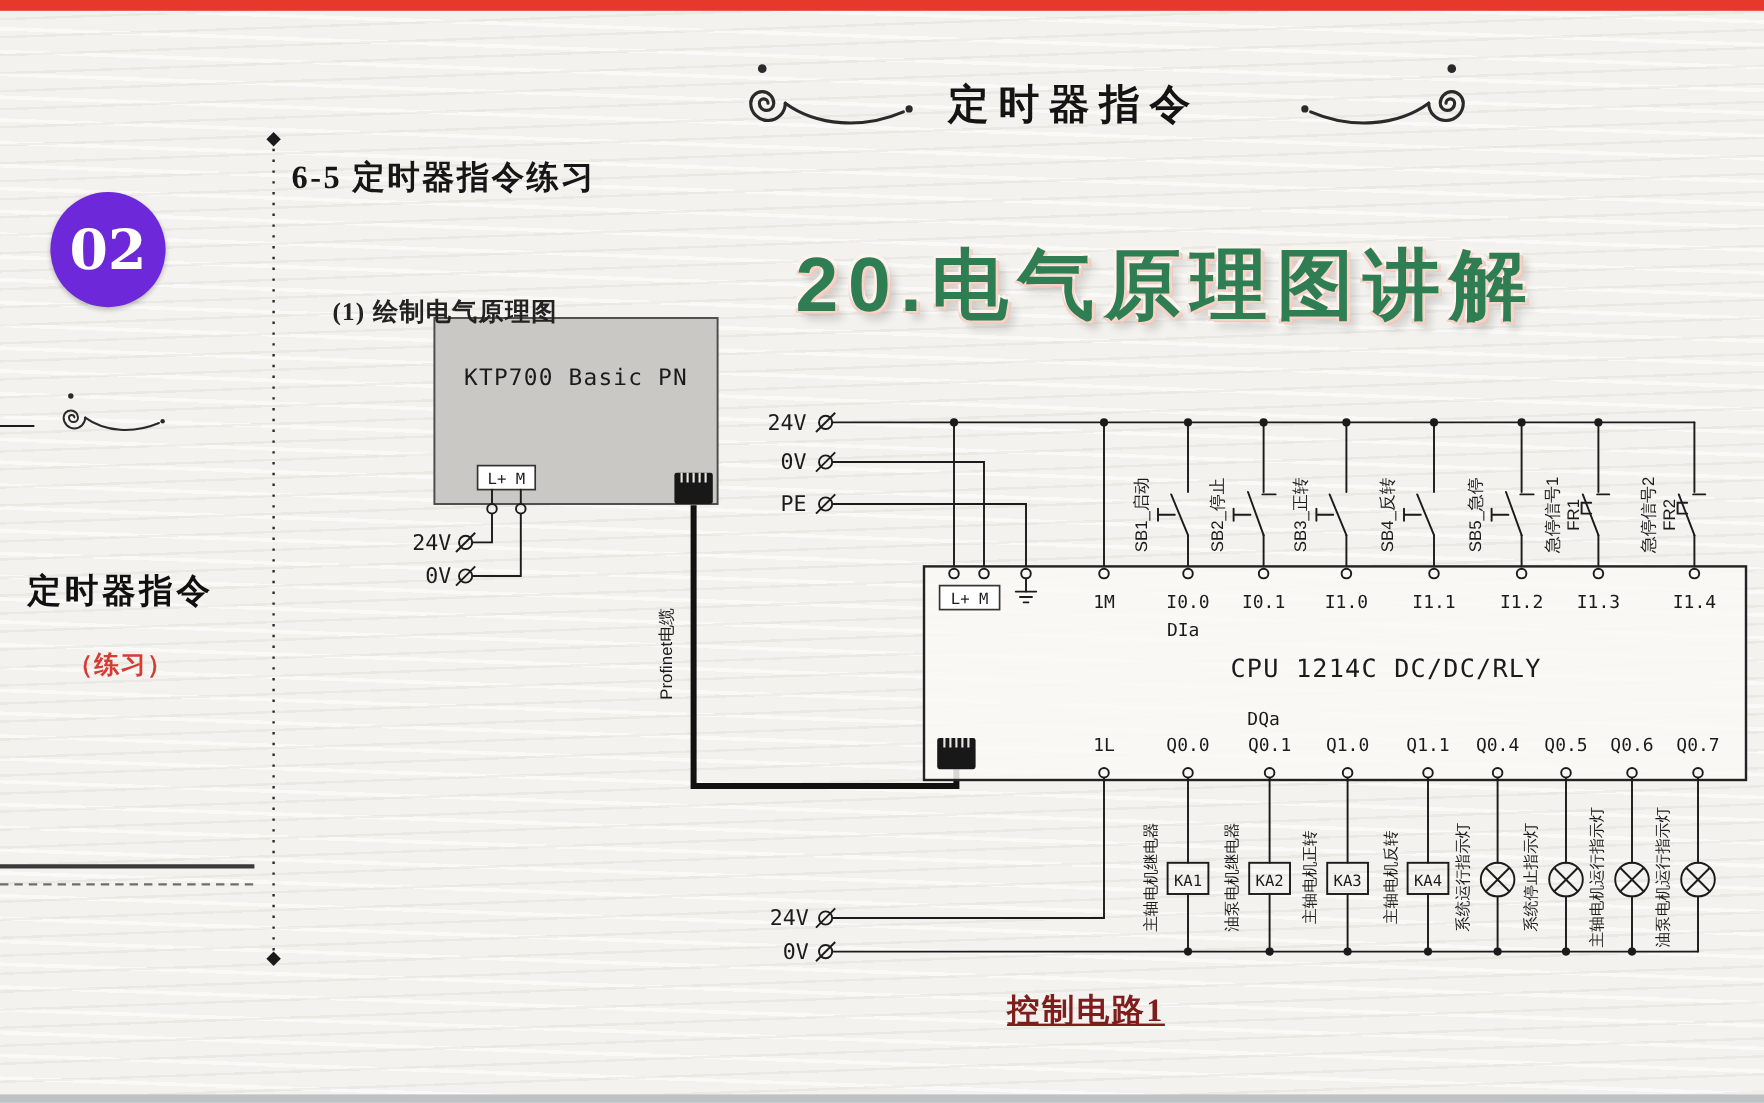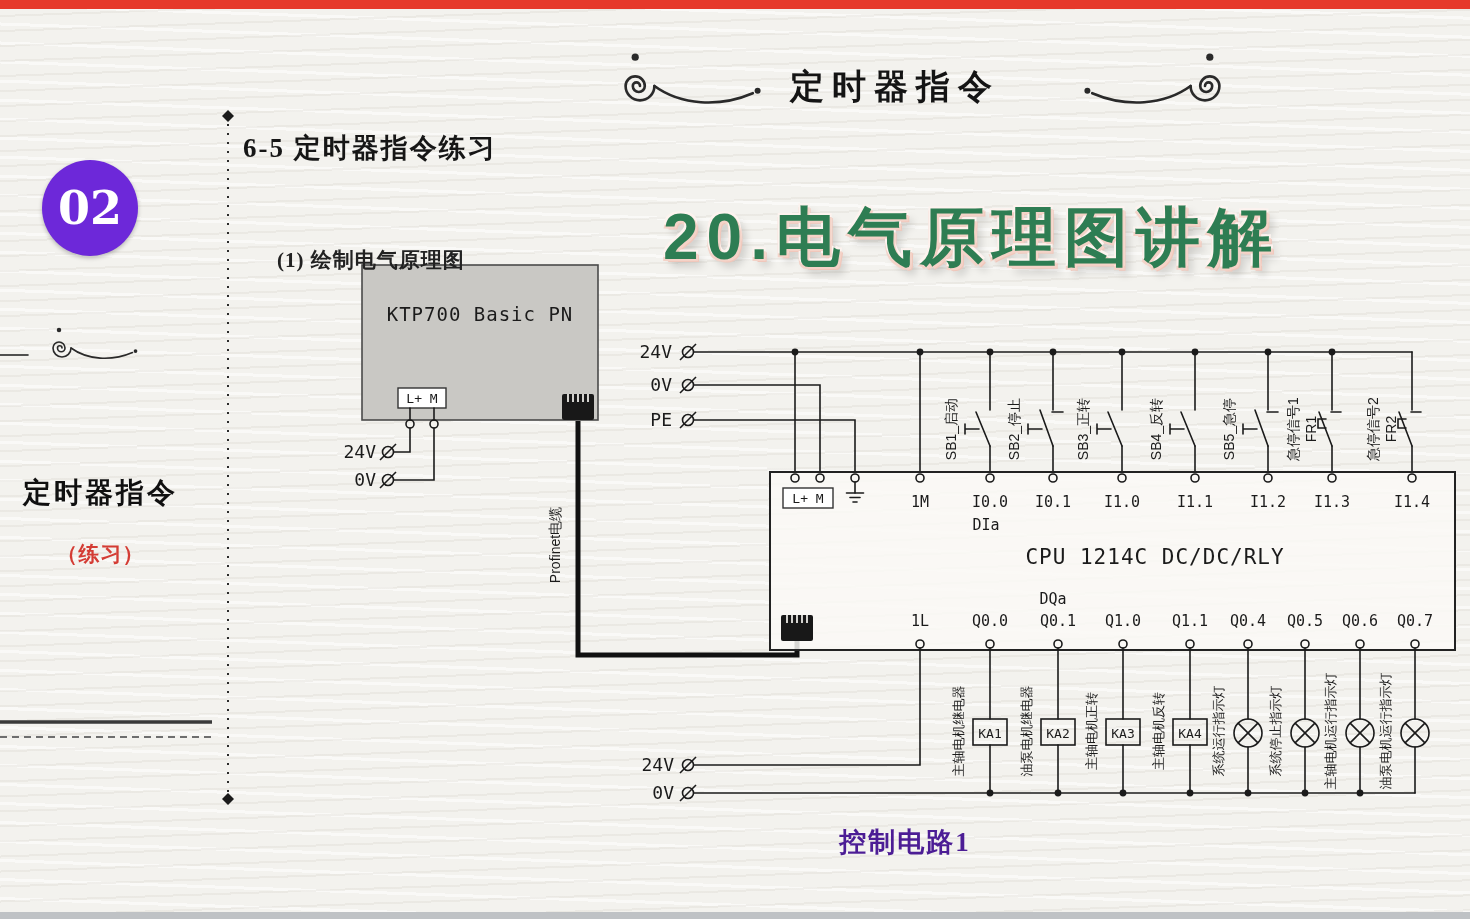--- a/index.html
+++ b/index.html
@@ -45,21 +45,21 @@
   .main-title{
     position:absolute;left:663px;top:194px;
     font-size:64px;font-weight:800;letter-spacing:8px;color:#2e7d53;white-space:nowrap;
     text-shadow:
       2px 2px 0 #f4d3c8, -2px -2px 0 #fdf3ef, 2px -2px 0 #fdf3ef, -2px 2px 0 #f4d3c8,
       3px 3px 0 #f0c7bb, 6px 7px 8px rgba(0,0,0,0.18);
   }
   .caption{
     position:absolute;left:905px;top:824px;transform:translateX(-50%);
     font-family:"Liberation Serif",serif;font-size:27px;font-weight:700;
-    letter-spacing:2px;color:#4c1d95;white-space:nowrap;
+    letter-spacing:2px;color:#7f1d1d;white-space:nowrap;text-decoration:underline;
   }
   svg.circuit{position:absolute;left:0;top:0;}
   
   .cad{font-family:"DejaVu Sans Mono",monospace;fill:#1b1b1b;font-size:15px;}
   .cad-sm{font-family:"DejaVu Sans Mono",monospace;fill:#1b1b1b;font-size:13px;}
   .cad-lab{font-family:"DejaVu Sans Mono",monospace;fill:#1b1b1b;font-size:18px;}
   .cad-md{font-family:"DejaVu Sans Mono",monospace;fill:#1b1b1b;font-size:19px;letter-spacing:1px;}
   .cad-lg{font-family:"DejaVu Sans Mono",monospace;fill:#1b1b1b;font-size:21px;letter-spacing:1px;}
   .cnv{font-family:"Liberation Sans",sans-serif;fill:#1b1b1b;font-size:14px;}
   .cnv2{font-family:"Liberation Sans",sans-serif;fill:#1b1b1b;font-size:13px;}

